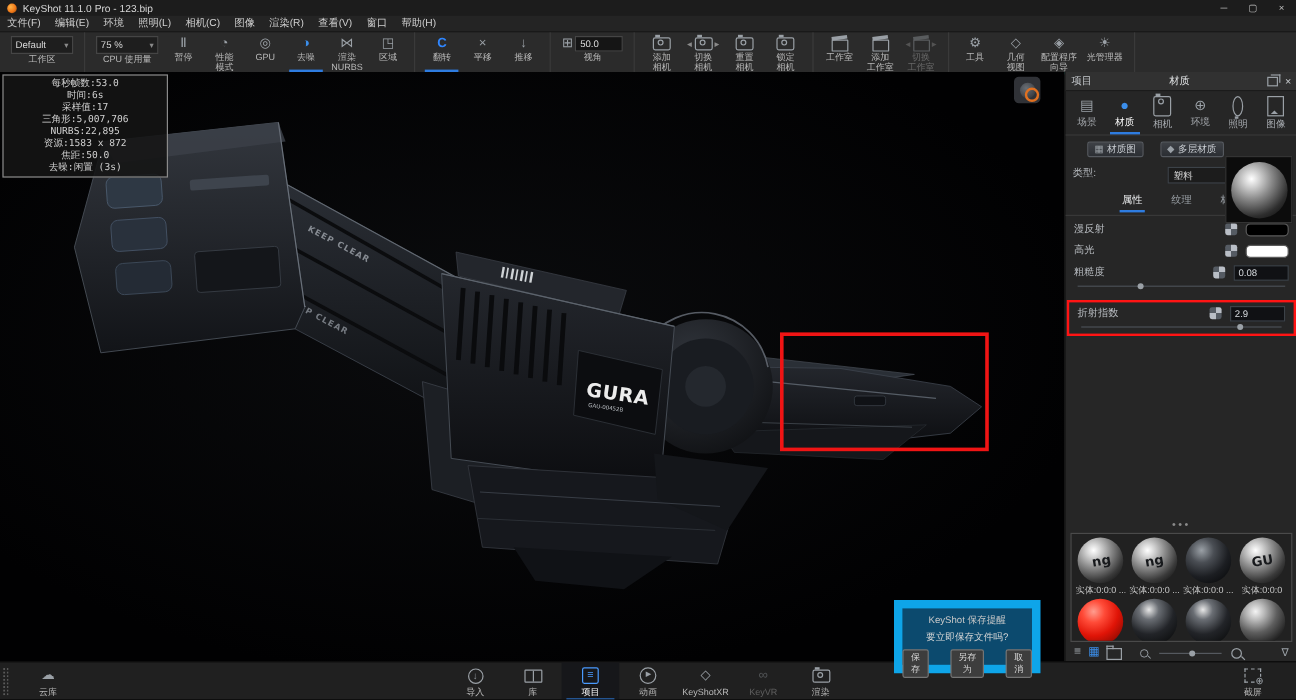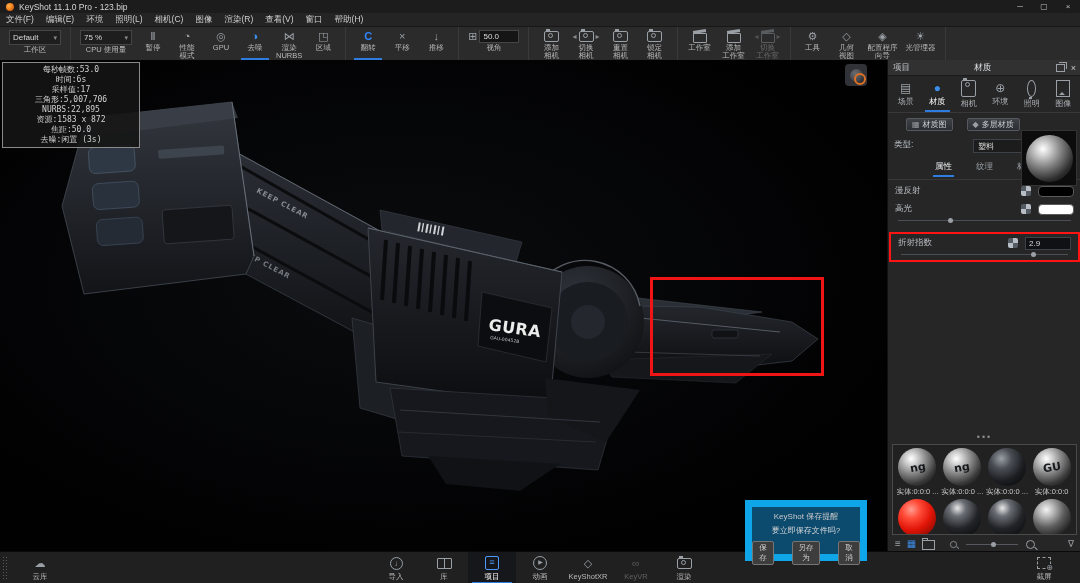--- a/index.html
+++ b/index.html
@@ -563,20 +563,25 @@
     <div class="prop-row">
       <span class="plabel">漫反射</span>
       <span class="checker"></span>
       <span class="swatch" style="background: rgb(0, 0, 0);"></span>
     </div>
     <div class="prop-row">
       <span class="plabel">高光</span>
       <span class="checker"></span>
       <span class="swatch" style="background: rgb(255, 255, 255);"></span>
     </div>
+    <div class="prop-row">
+      <span class="plabel">粗糙度</span>
+      <span class="checker"></span>
+      <span class="val-field">0.08</span>
+    </div>
     <div class="slider">
       <span class="handle" style="left:29%;"></span>
     </div>
 
     <div class="red-box">
       <div class="prop-row" style="margin-top:2px;">
         <span class="plabel">折射指数</span>
         <span class="checker"></span>
         <span class="val-field">2.9</span>
       </div>

